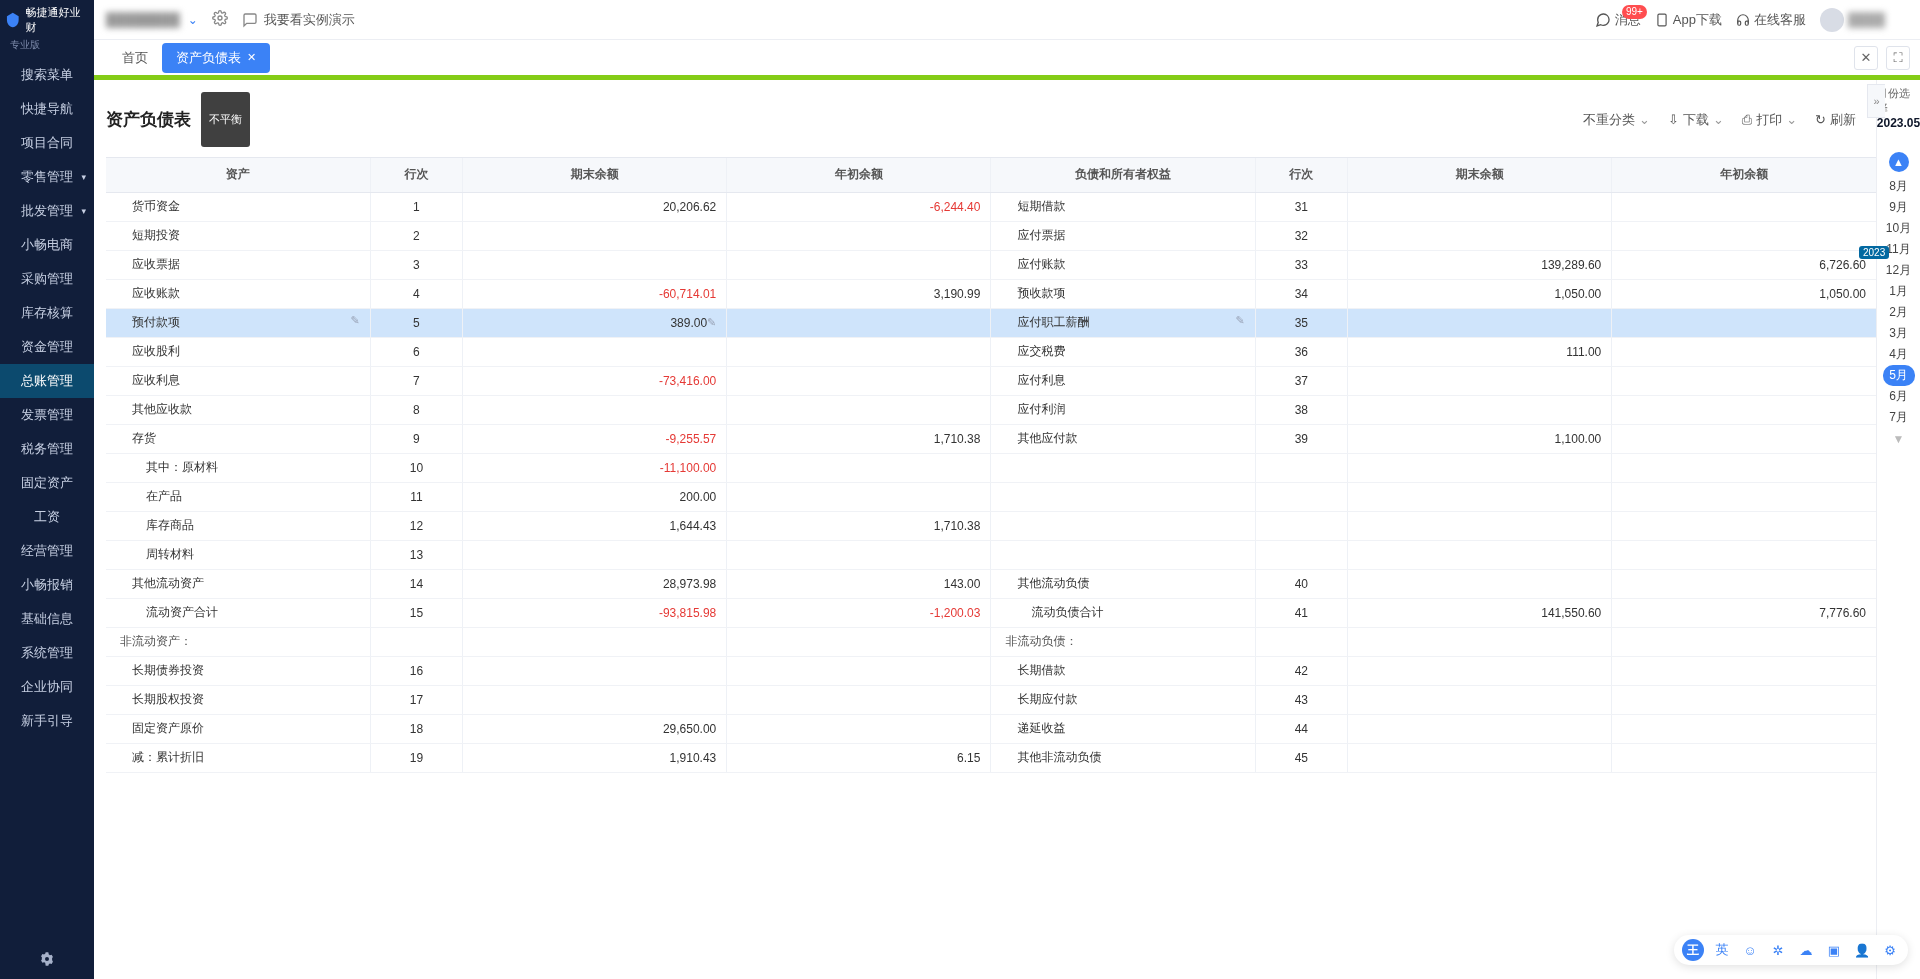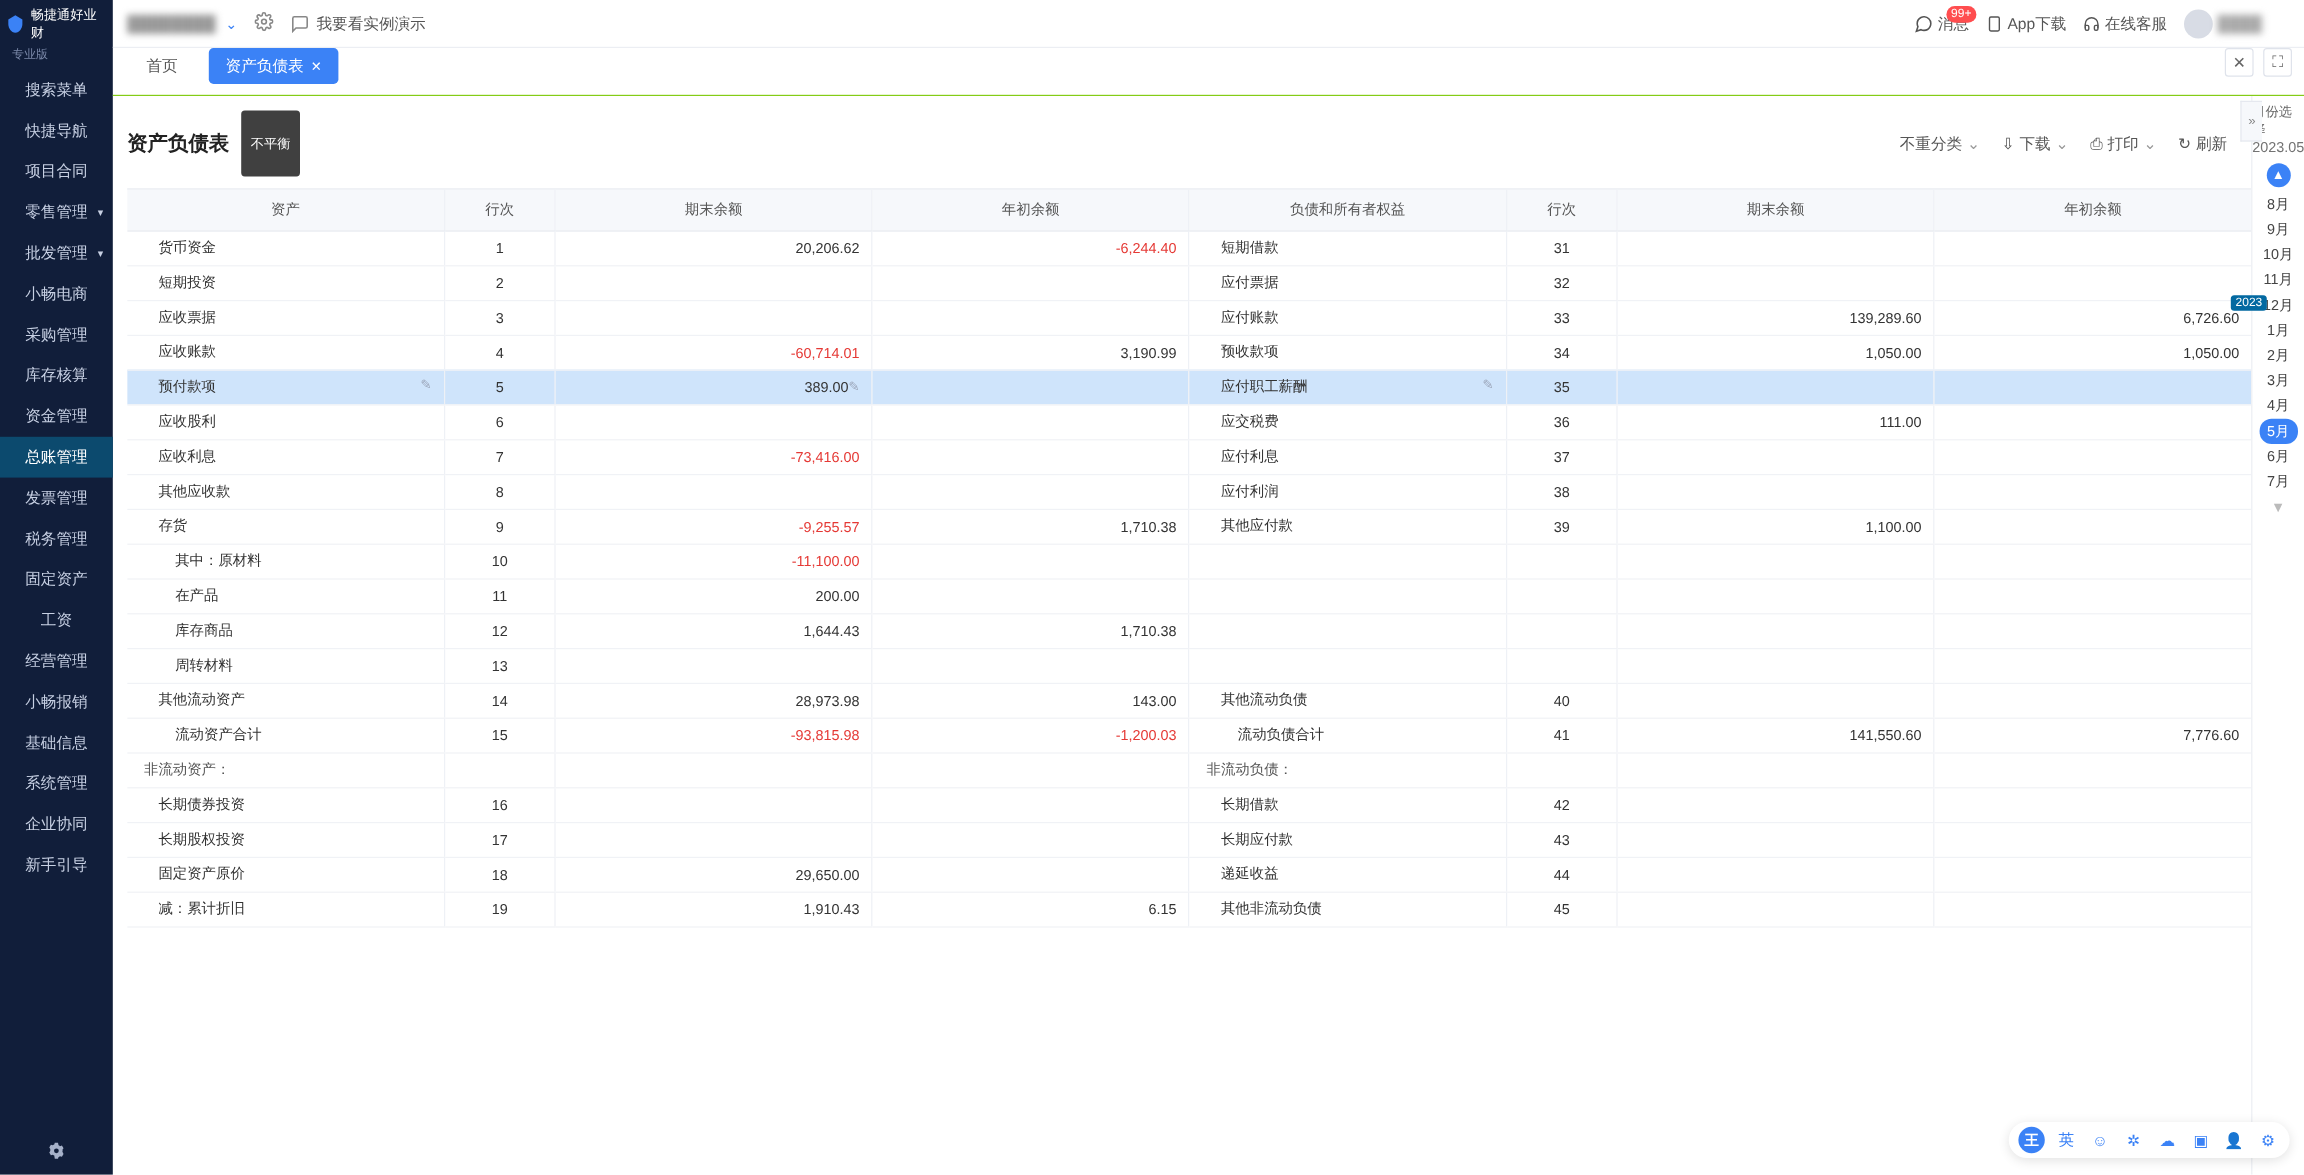--- a/index.html
+++ b/index.html
@@ -19,49 +19,49 @@
 .org-select{display:flex;align-items:center;gap:8px;color:#666;cursor:pointer;font-size:13px}
 .org-name{filter:blur(3px);color:#999}
 .chev{color:#3b82f6;font-size:12px}
 .gear{color:#888;cursor:pointer}
 .demo-link{display:flex;align-items:center;gap:6px;color:#555;cursor:pointer;font-size:13px}
 .topbar-spacer{flex:1}
 .topbar-action{display:flex;align-items:center;gap:4px;color:#555;cursor:pointer;font-size:13px;position:relative}
 .badge{position:absolute;top:-6px;right:-6px;background:#ff4d4f;color:#fff;font-size:10px;padding:0 4px;border-radius:8px;line-height:14px}
 .avatar{width:24px;height:24px;border-radius:50%;background:#d8dce5}
 .user-name{filter:blur(3px);color:#aaa;width:60px}
-.tabs{height:40px;display:flex;align-items:flex-start;padding:0 14px;gap:12px;border-bottom:1px solid #84cc16;position:relative}
+.tabs{height:40px;display:flex;align-items:center;padding:0 14px;gap:0;border-bottom:5px solid #84cc16;position:relative}
 .tab{height:30px;display:flex;align-items:center;padding:0 14px;cursor:pointer;font-size:13px;border-radius:4px;color:#555}
 .tab.active{background:#3b82f6;color:#fff}
 .tab-close{margin-left:6px;font-size:11px}
 .tabs-right{position:absolute;right:10px;display:flex;gap:8px}
 .tabs-right span{width:24px;height:24px;display:flex;align-items:center;justify-content:center;border:1px solid #dfe3eb;border-radius:3px;cursor:pointer;color:#666}
 .content{flex:1;display:flex;min-height:0}
 .report{flex:1;display:flex;flex-direction:column;padding:12px 0 0 12px;min-width:0}
 .report-header{display:flex;align-items:center;gap:10px;padding-bottom:10px}
 .report-title{font-size:17px;font-weight:600;color:#222}
 .unbalanced{background:#404040;color:#fff;font-size:11px;padding:20px 8px;border-radius:3px}
 .report-actions{margin-left:auto;display:flex;gap:18px;padding-right:20px}
 .report-action{display:flex;align-items:center;gap:4px;color:#555;cursor:pointer;font-size:13px}
 .table-wrap{flex:1;overflow:auto;border-top:1px solid #e5e8ef}
 table{width:100%;border-collapse:collapse;table-layout:fixed}
-th{background:#f6f8fb;font-weight:400;color:#555;height:34px;border-bottom:1px solid #e5e8ef;font-size:12px;text-align:center}
+th{background:#f6f8fb;font-weight:700;color:#555;height:34px;border-bottom:1px solid #e5e8ef;font-size:12px;text-align:center}
 th+th,td+td{border-left:1px solid #eef1f6}
 td{height:29px;border-bottom:1px solid #f0f2f6;font-size:12px;padding:0 10px;color:#333}
 td.num{text-align:right}
 td.ctr{text-align:center}
 td.neg{color:#e53935}
 td.sec{color:#555;padding-left:14px}
 td.lbl{padding-left:26px}
 td.lbl2{padding-left:40px}
 tr.highlight td{background:#cfe4fb}
 .edit-icn{float:right;color:#9aa4b8;font-size:11px}
 .month-panel{width:44px;background:#fff;border-left:1px solid #eceef3;display:flex;flex-direction:column;align-items:center;padding-top:6px;font-size:12px;position:relative}
 .month-title{font-size:11px;color:#666}
-.month-year{font-weight:400;color:#737373;font-size:12px;margin-bottom:6px}
+.month-year{font-weight:700;color:#0f172a;font-size:12px;margin-bottom:22px}
 .scroll-up{width:20px;height:20px;border-radius:50%;background:#3b82f6;color:#fff;display:flex;align-items:center;justify-content:center;font-size:11px;cursor:pointer;margin-bottom:4px}
 .month-item{width:32px;height:21px;display:flex;align-items:center;justify-content:center;cursor:pointer;color:#444;border-radius:10px;font-size:12px}
 .month-item.active{background:#3b82f6;color:#ffffff}
 .scroll-dn{color:#bbb;cursor:pointer;margin-top:4px}
 .year-tag{position:absolute;left:-18px;top:166px;background:#0369a1;color:#fff;font-size:10px;padding:1px 4px;border-radius:3px}
 .expand-handle{position:absolute;left:-10px;top:4px;width:18px;height:34px;background:#f6f8fb;border:1px solid #e5e8ef;border-right:none;display:flex;align-items:center;justify-content:center;color:#888;cursor:pointer;font-size:11px}
 .float-toolbar{position:fixed;right:12px;bottom:14px;display:flex;gap:8px;align-items:center;background:#fff;padding:4px 8px;border-radius:18px;box-shadow:0 2px 10px rgba(0,0,0,.12)}
 .ft-item{width:20px;height:20px;display:flex;align-items:center;justify-content:center;cursor:pointer;color:#3b82f6;font-size:13px}
 .ft-ime{width:22px;height:22px;border-radius:50%;background:#3b82f6;color:#fff;display:flex;align-items:center;justify-content:center;font-size:12px;font-weight:600}
 </style>

